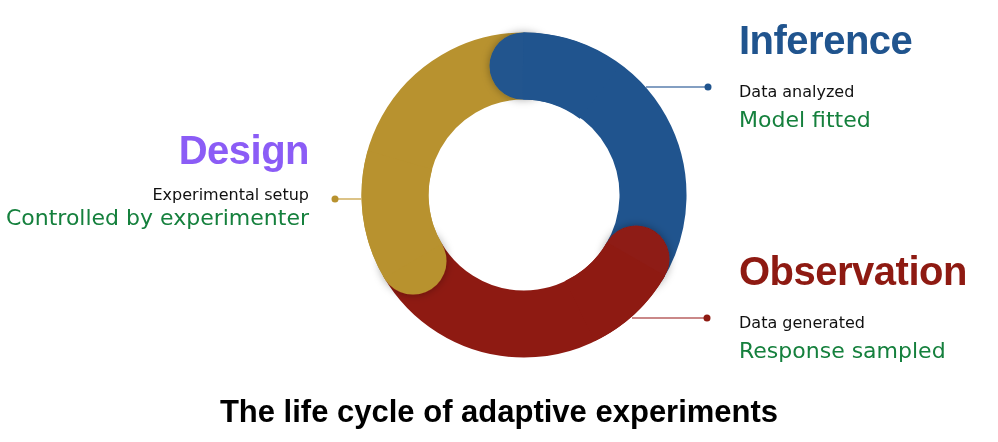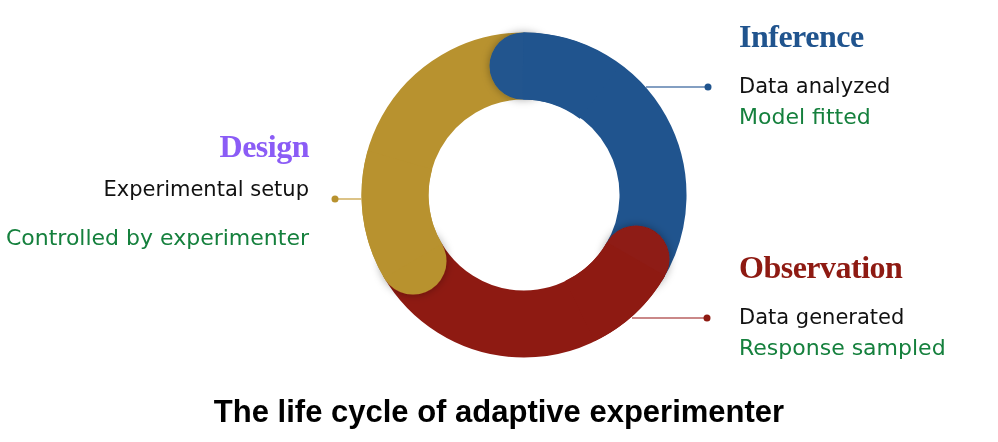--- a/index.html
+++ b/index.html
@@ -1,20 +1,20 @@
 <!DOCTYPE html>
 <html><head>
 <meta charset="utf-8">
 <style>
   html, body { margin:0; padding:0; background:#ffffff; }
   body { width:998px; height:442px; position:relative; overflow:hidden; font-family:"Liberation Sans", sans-serif; }
   .abs { position:absolute; }
   svg.ring { position:absolute; left:0; top:0; }
-  .heading { font-family:Liberation Serif, serif; font-weight:bold; font-size:32px; letter-spacing:-0.5px; line-height:1; white-space:nowrap; }
-  .line1 { font-family:"DejaVu Sans", sans-serif; font-size:21px; color:#111111; white-space:nowrap; line-height:1; }
+  .heading { font-family:Liberation Sans, sans-serif; font-weight:bold; font-size:40px; letter-spacing:-0.5px; line-height:1; white-space:nowrap; }
+  .line1 { font-family:"DejaVu Sans", sans-serif; font-size:16px; color:#111111; white-space:nowrap; line-height:1; }
   .line2 { font-family:"DejaVu Sans", sans-serif; font-size:22px; color:#15803d; white-space:nowrap; line-height:1; }
   .title { font-family:"Liberation Sans", sans-serif; font-weight:bold; font-size:31px; color:#000; white-space:nowrap; left:0; width:998px; text-align:center; top:396px; line-height:1; }
   .right-align { text-align:right; }
 </style>
 </head>
 <body>
 
 <svg class="ring" width="998" height="442" viewBox="0 0 998 442">
   <defs>
     <filter id="sh" x="-20%" y="-20%" width="140%" height="140%">
@@ -39,28 +39,28 @@
   <circle cx="708" cy="87" r="3.5" fill="#20548e"></circle>
   <line x1="335" y1="199" x2="362" y2="199" stroke="#d4b56a" stroke-width="1.6"></line>
   <circle cx="335" cy="199" r="3.5" fill="#b8922f"></circle>
   <line x1="632" y1="318" x2="707" y2="318" stroke="#b86060" stroke-width="1.6"></line>
   <circle cx="707" cy="318" r="3.5" fill="#8e1a12"></circle>
 </svg>
 
 <div class="abs right-align" style="right:689px; top:130px;">
   <div class="heading" style="color:#8b5cf6;">Design</div>
   <div class="line1" style="margin-top:17px;">Experimental setup</div>
-  <div class="line2" style="margin-top:27px;">Controlled by experimenter</div>
+  <div class="line2" style="margin-top:4px;">Controlled by experimenter</div>
 </div>
 
 <div class="abs" style="left:739px; top:20px;">
   <div class="heading" style="color:#20548e;">Inference</div>
   <div class="line1" style="margin-top:24px;">Data analyzed</div>
   <div class="line2" style="margin-top:9px;">Model fitted</div>
 </div>
 
 <div class="abs" style="left:739px; top:251px;">
   <div class="heading" style="color:#8e1a12;">Observation</div>
   <div class="line1" style="margin-top:24px;">Data generated</div>
   <div class="line2" style="margin-top:9px;">Response sampled</div>
 </div>
 
-<div class="abs title">The life cycle of adaptive experimenter</div>
+<div class="abs title">The life cycle of adaptive experiments</div>
 
 </body></html>

